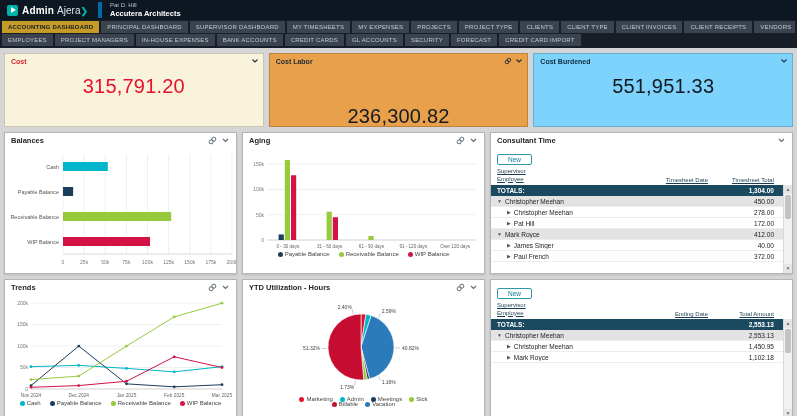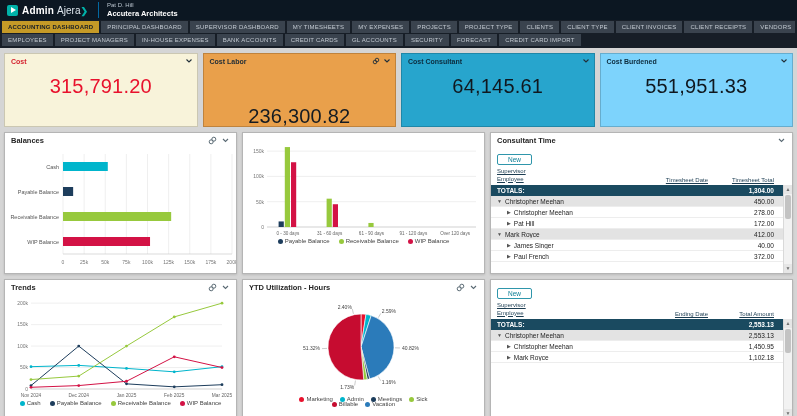--- a/index.html
+++ b/index.html
@@ -8,21 +8,21 @@
 svg{display:block}
 svg text{font-family:"Liberation Sans",sans-serif}
 
 
 .topbar{height:20px;background:#0c1722;display:flex;align-items:center;padding:0 7px}
 .logo-mark{width:11px;height:11px;background:#00b2a9;border-radius:2px;position:relative;margin-right:4px;flex:0 0 auto}
 .logo-mark:after{content:"";position:absolute;left:3.5px;top:2.5px;border-left:5px solid #fff;border-top:3px solid transparent;border-bottom:3px solid transparent}
 .brand{color:#fff;font-weight:bold;font-size:10px;letter-spacing:.2px}
 .product{color:#dfe7ee;font-size:10px;margin-left:3px}
 .product .chev{color:#00b2a9;font-weight:bold;font-size:9px}
-.userblock{margin-left:10px;border-left:1px solid #0369a1;padding-left:8px;line-height:1.2}
+.userblock{margin-left:10px;border-left:4px solid #0369a1;padding-left:8px;line-height:1.2}
 .user{font-size:6px;color:#b9c4ce}
 .company{font-size:7.5px;color:#fff;font-weight:bold}
 
 
 .nav{background:#171e27;padding:1px 2px 2px}
 .navrow{display:flex;gap:2px;height:12px;overflow:hidden;margin-bottom:1px}
 .navrow:last-child{margin-bottom:0}
 .tab{flex:0 0 auto;background:#3a434e;color:#c2c9d1;font-size:6px;line-height:12px;padding:0 6px;letter-spacing:.2px;white-space:nowrap;cursor:default}
 .tab.active{background:#c59a27;color:#141c26;font-weight:bold}
 
@@ -129,29 +129,20 @@
       <div class="kpi-icons">
         <svg width="8" height="8">
           <circle cx="3" cy="5" r="1.8" fill="none" stroke="#22303a" stroke-width="0.9"></circle>
           <circle cx="5" cy="3" r="1.8" fill="none" stroke="#22303a" stroke-width="0.9"></circle>
         </svg>
         <svg width="8" height="8">
           <polyline points="1.5,2.5 4,5 6.5,2.5" fill="none" stroke="#22303a" stroke-width="1.1"></polyline>
         </svg>
       </div>
       <div class="kpi-value" style="color: rgb(20, 27, 34); margin-top: 40px;">236,300.82</div>
-    </div>
-    <div class="kpi" style="background: rgb(39, 165, 205);">
-      <div class="kpi-label" style="color: rgb(12, 43, 61);">Cost Consultant</div>
-      <div class="kpi-icons">
-        <svg width="8" height="8">
-          <polyline points="1.5,2.5 4,5 6.5,2.5" fill="none" stroke="#22303a" stroke-width="1.1"></polyline>
-        </svg>
-      </div>
-      <div class="kpi-value" style="color: rgb(16, 24, 31);">64,145.61</div>
     </div>
     <div class="kpi" style="background: #7dd3fc;">
       <div class="kpi-label" style="color: rgb(12, 43, 61);">Cost Burdened</div>
       <div class="kpi-icons">
         <svg width="8" height="8">
           <polyline points="1.5,2.5 4,5 6.5,2.5" fill="none" stroke="#22303a" stroke-width="1.1"></polyline>
         </svg>
       </div>
       <div class="kpi-value" style="color: rgb(16, 24, 31);">551,951.33</div>
     </div>
@@ -197,20 +188,32 @@
         <text x="54" y="47.5" font-size="5.5" fill="#555" text-anchor="end">Payable Balance</text>
         <rect x="58" y="41" width="10.14" height="9" fill="#1d3d5c"></rect>
         <text x="54" y="72.5" font-size="5.5" fill="#555" text-anchor="end">Receivable Balance</text>
         <rect x="58" y="66" width="108.16" height="9" fill="#97c93d"></rect>
         <text x="54" y="97.5" font-size="5.5" fill="#555" text-anchor="end">WIP Balance</text>
         <rect x="58" y="91" width="87.035" height="9" fill="#d31245"></rect>
       </svg>
   </div>
 
   <div class="panel p-aging">
+    <div class="panel-hdr">
+      <div class="panel-title">Aging</div>
+      <div class="panel-icons">
+        <svg width="9" height="9">
+            <circle cx="3.2" cy="5.8" r="2" fill="none" stroke="#5a6a74" stroke-width="1"></circle>
+            <circle cx="5.8" cy="3.2" r="2" fill="none" stroke="#5a6a74" stroke-width="1"></circle>
+          </svg>
+        <svg width="9" height="9">
+            <polyline points="2,3 4.5,5.5 7,3" fill="none" stroke="#5a6a74" stroke-width="1.1"></polyline>
+          </svg>
+      </div>
+    </div>
     <svg width="241" height="106">
         <line x1="24" y1="94" x2="233" y2="94" stroke="#e4e4e4" stroke-width="0.6"></line>
         <text x="21" y="95.8" font-size="5" fill="#777" text-anchor="end">0</text>
         <line x1="24" y1="68.70588235294117" x2="233" y2="68.70588235294117" stroke="#e4e4e4" stroke-width="0.6"></line>
         <text x="21" y="70.50588235294117" font-size="5" fill="#777" text-anchor="end">50k</text>
         <line x1="24" y1="43.411764705882355" x2="233" y2="43.411764705882355" stroke="#e4e4e4" stroke-width="0.6"></line>
         <text x="21" y="45.21176470588235" font-size="5" fill="#777" text-anchor="end">100k</text>
         <line x1="24" y1="18.117647058823536" x2="233" y2="18.117647058823536" stroke="#e4e4e4" stroke-width="0.6"></line>
         <text x="21" y="19.917647058823537" font-size="5" fill="#777" text-anchor="end">150k</text>
         <line x1="24" y1="94" x2="233" y2="94" stroke="#ccc" stroke-width="0.7"></line>

